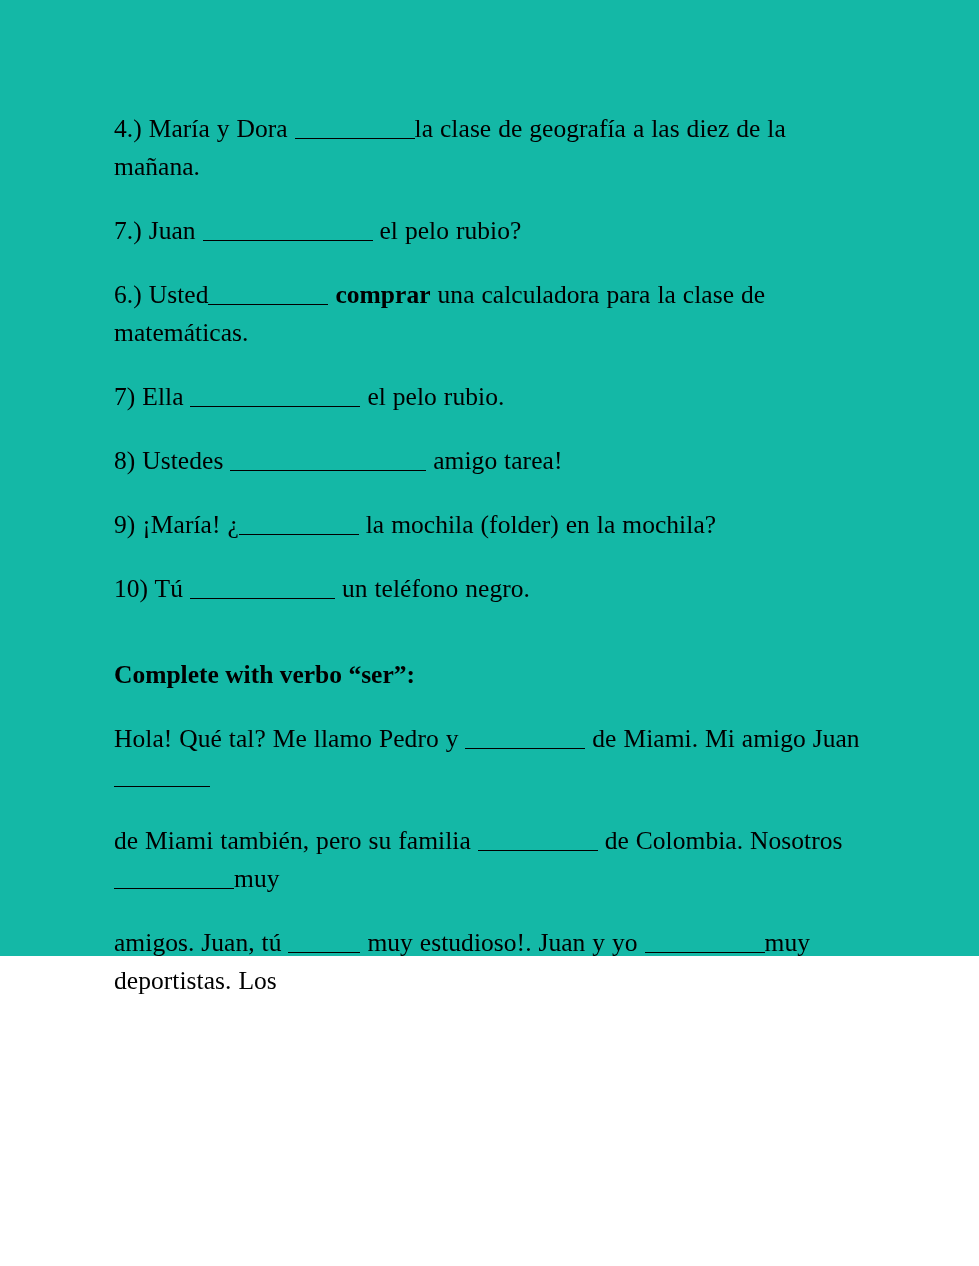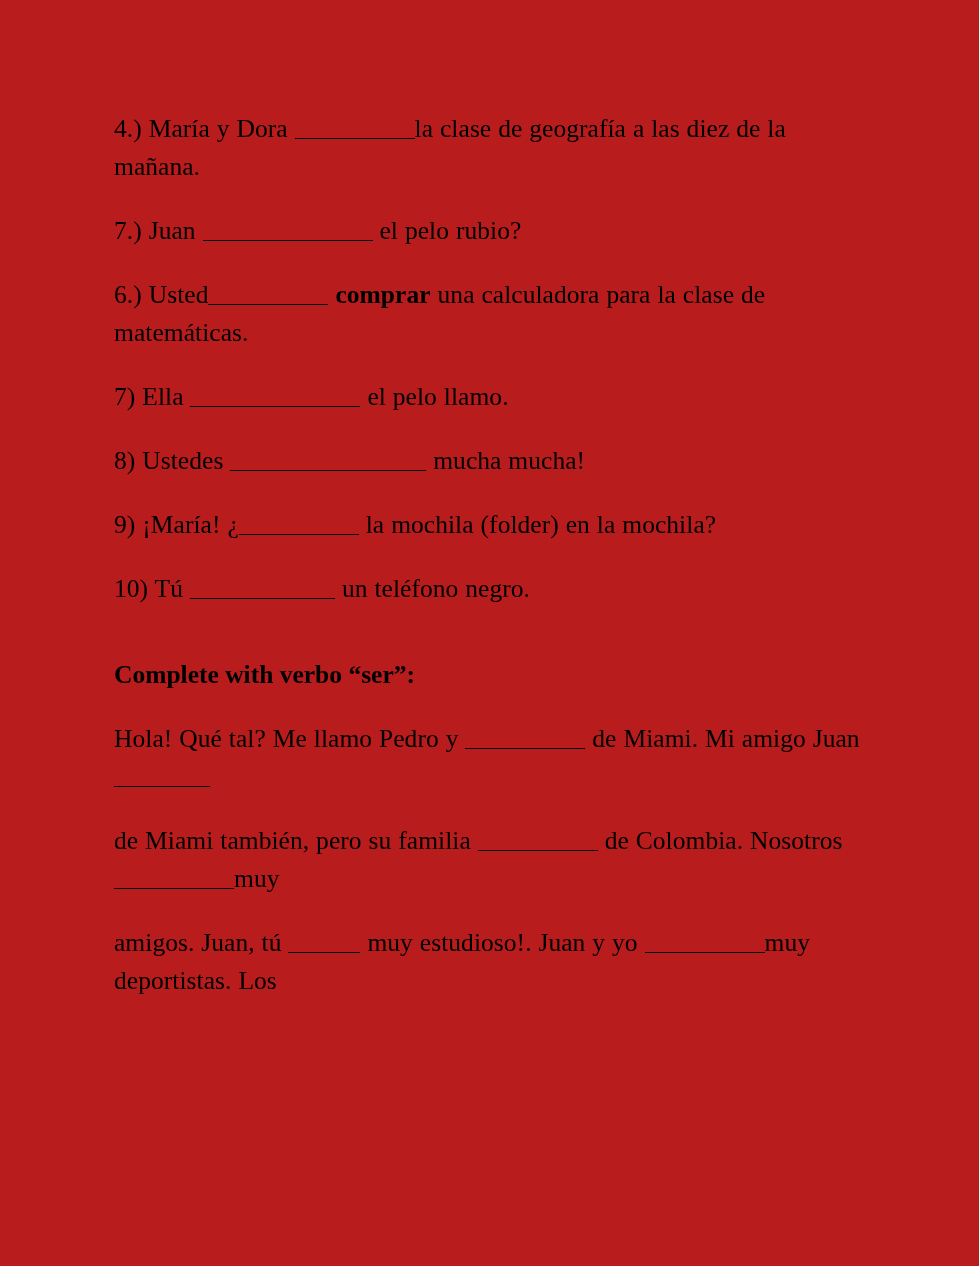--- a/index.html
+++ b/index.html
@@ -10,22 +10,22 @@
   body {
     width: 979px;
     height: 1266px;
     font-family: "Liberation Serif", "DejaVu Serif", serif;
     color: #000000;
     -webkit-font-smoothing: antialiased;
   }
   .page {
     position: relative;
     width: 979px;
-    height: 1266px;
-    background: #b91c1c;
+    height: 956px;
+    background: #14b8a6;
     box-sizing: border-box;
     padding: 110px 114px 0 114px;
   }
   .doc-body {
     width: 752px;
   }
   .para {
     font-size: 25.5px;
     line-height: 38px;
     margin: 0 0 26px 0;
@@ -70,23 +70,23 @@
 
 <div class="page">
   <div class="doc-body">
 
     <p class="para"><span>4.) María y Dora </span><span class="blank b-lg"></span><span>la clase de geografía a las diez de la mañana.</span></p>
 
     <p class="para"><span>7.) Juan  </span><span class="blank b-2xl"></span><span> el pelo rubio?</span></p>
 
     <p class="para"><span>6.) Usted</span><span class="blank b-lg"></span><span> </span><span class="bold">comprar</span><span> una calculadora para la clase de matemáticas.</span></p>
 
-    <p class="para"><span>7) Ella </span><span class="blank b-2xl"></span><span> el pelo llamo.</span></p>
+    <p class="para"><span>7) Ella </span><span class="blank b-2xl"></span><span> el pelo rubio.</span></p>
 
-    <p class="para"><span>8) Ustedes </span><span class="blank b-3xl"></span><span> mucha mucha!</span></p>
+    <p class="para"><span>8) Ustedes </span><span class="blank b-3xl"></span><span> amigo tarea!</span></p>
 
     <p class="para"><span>9) ¡María! ¿</span><span class="blank b-lg"></span><span> la mochila (folder) en la mochila?</span></p>
 
     <p class="para"><span>10) Tú </span><span class="blank b-xl"></span><span> un teléfono negro.</span></p>
 
     <div class="spacer-lg"></div>
 
     <p class="heading">Complete with verbo “ser”:</p>
 
     <p class="para"><span>Hola! Qué tal? Me llamo Pedro y </span><span class="blank b-lg"></span><span> de Miami. Mi amigo Juan </span><span class="blank b-md"></span></p>

